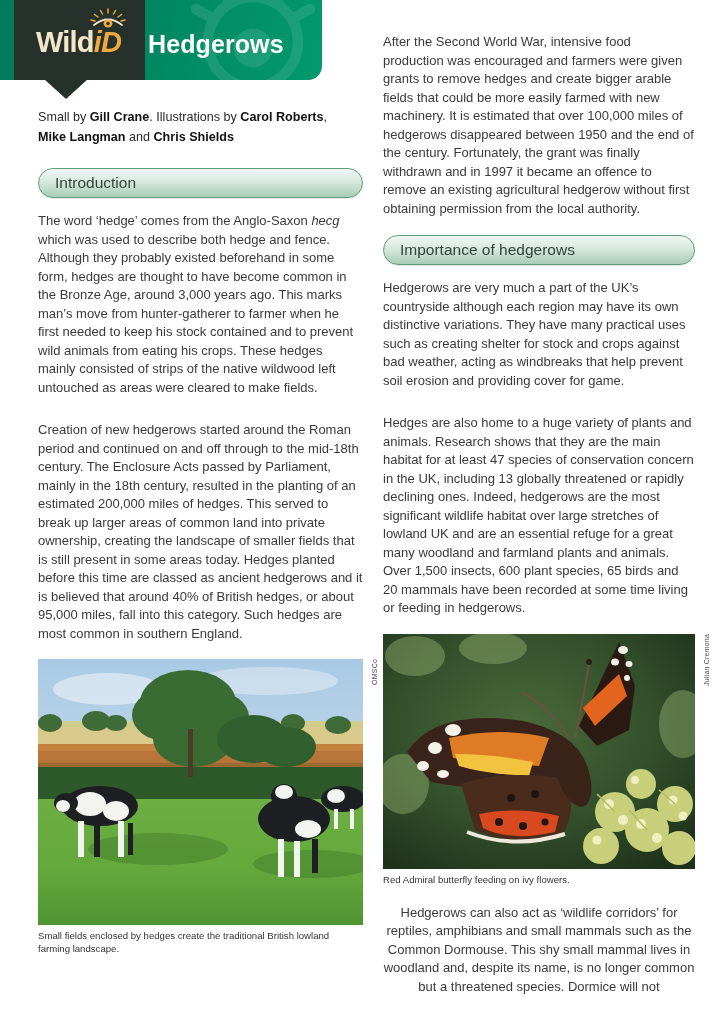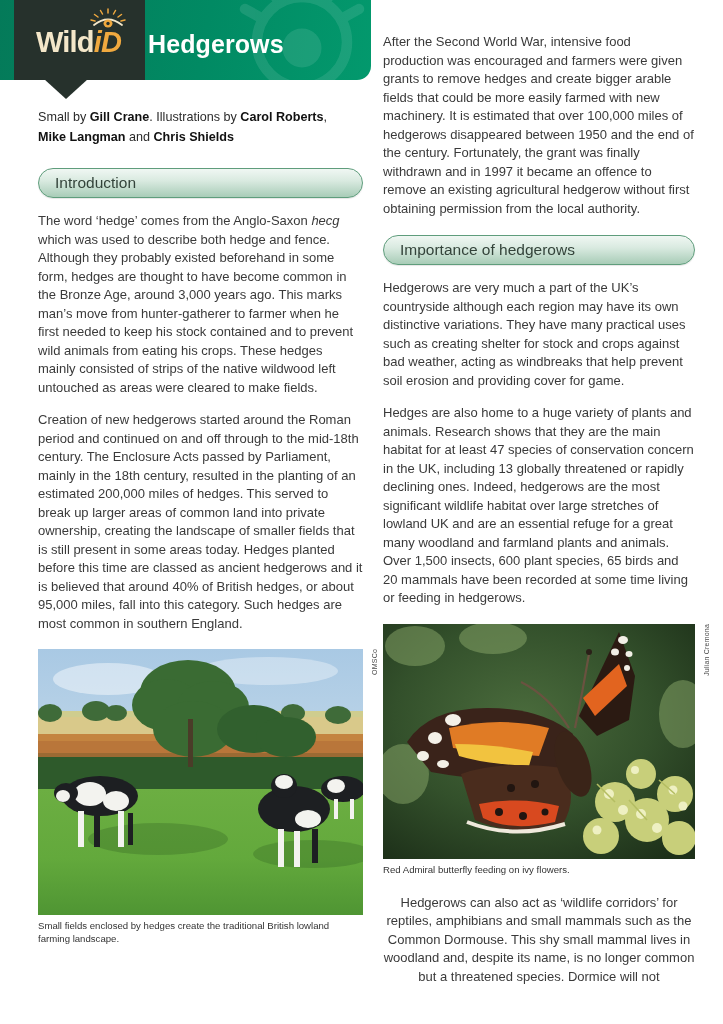--- a/index.html
+++ b/index.html
@@ -6,21 +6,21 @@
   html, body {
     width: 723px; height: 1024px;
     background: #ffffff;
     font-family: "Liberation Sans", sans-serif;
     overflow: hidden;
   }
   .page { position: relative; width: 723px; height: 1024px; background: #fff; }
 
   
   .header-band {
-    position: absolute; left: 0; top: 0; width: 371px; height: 80px;
+    position: absolute; left: 0; top: 0; width: 322px; height: 80px;
     background: linear-gradient(100deg, #047a59 0%, #018a63 55%, #03996d 100%);
     border-bottom-right-radius: 14px;
     overflow: hidden;
   }
   .header-watermark {
     position: absolute; right: -6px; top: -30px;
     width: 150px; height: 150px; opacity: .10;
   }
   .header-title {
     position: absolute; left: 148px; top: 30px;
@@ -65,21 +65,21 @@
     display: flex; align-items: center; padding: 0 16px;
     font-size: 15.5px; color: #33433a;
     box-shadow: 0 1px 1px rgba(0,0,0,.10);
     text-align: right;
   }
 
   p.body {
     font-size: 13px; line-height: 1.425; color: #3a3a3a;
     text-align: left;
   }
-  p.body + p.body { margin-top: 14px; }
+  p.body + p.body { margin-top: 24px; }
   p.body i { font-style: italic; }
 
   
   .figure { position: relative; }
   .photo { display: block; width: 100%; border: 0; }
   .caption {
     font-size: 9.6px; line-height: 1.35; color: #333;
     margin-top: 5px;
   }
   .credit {

